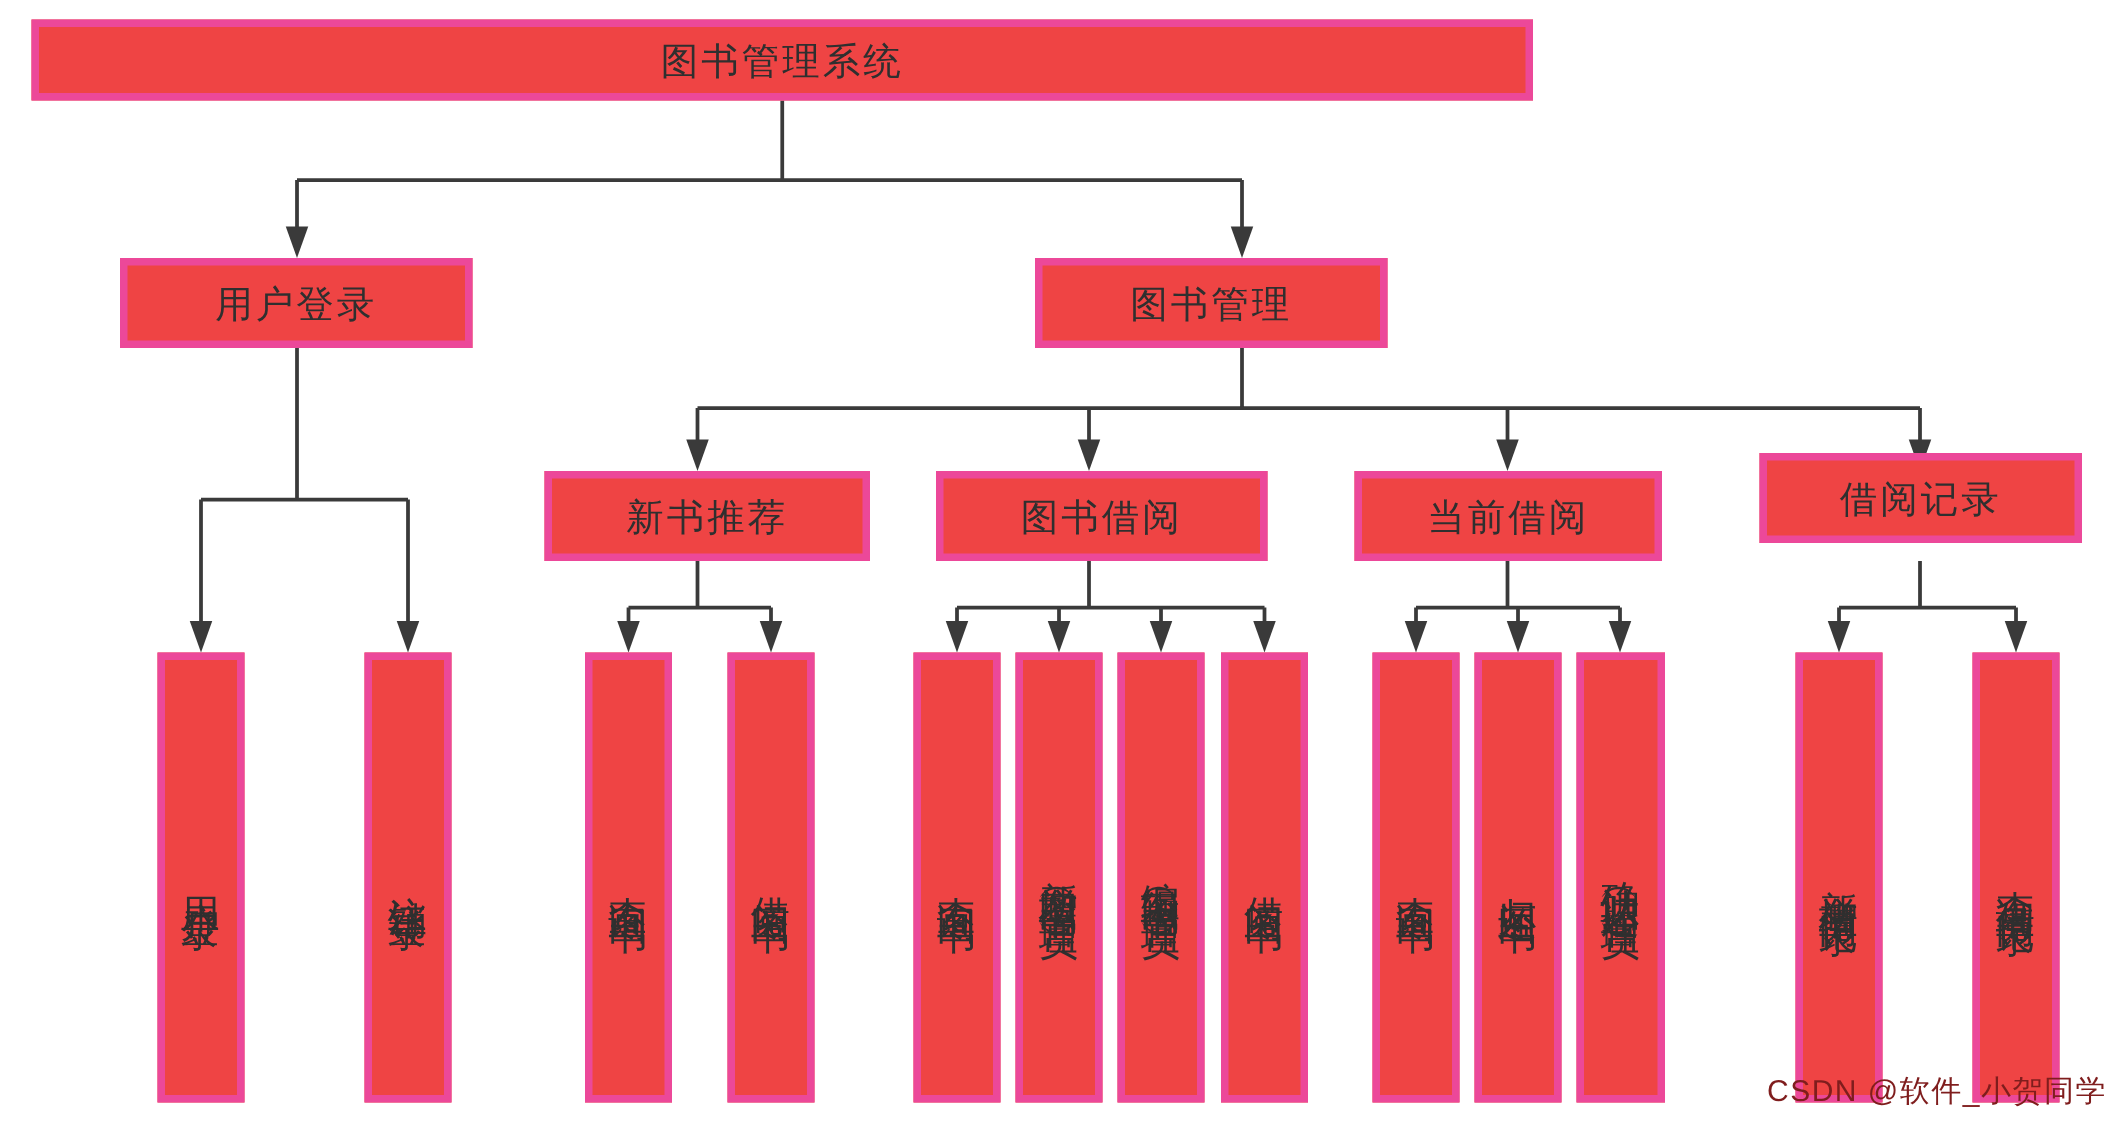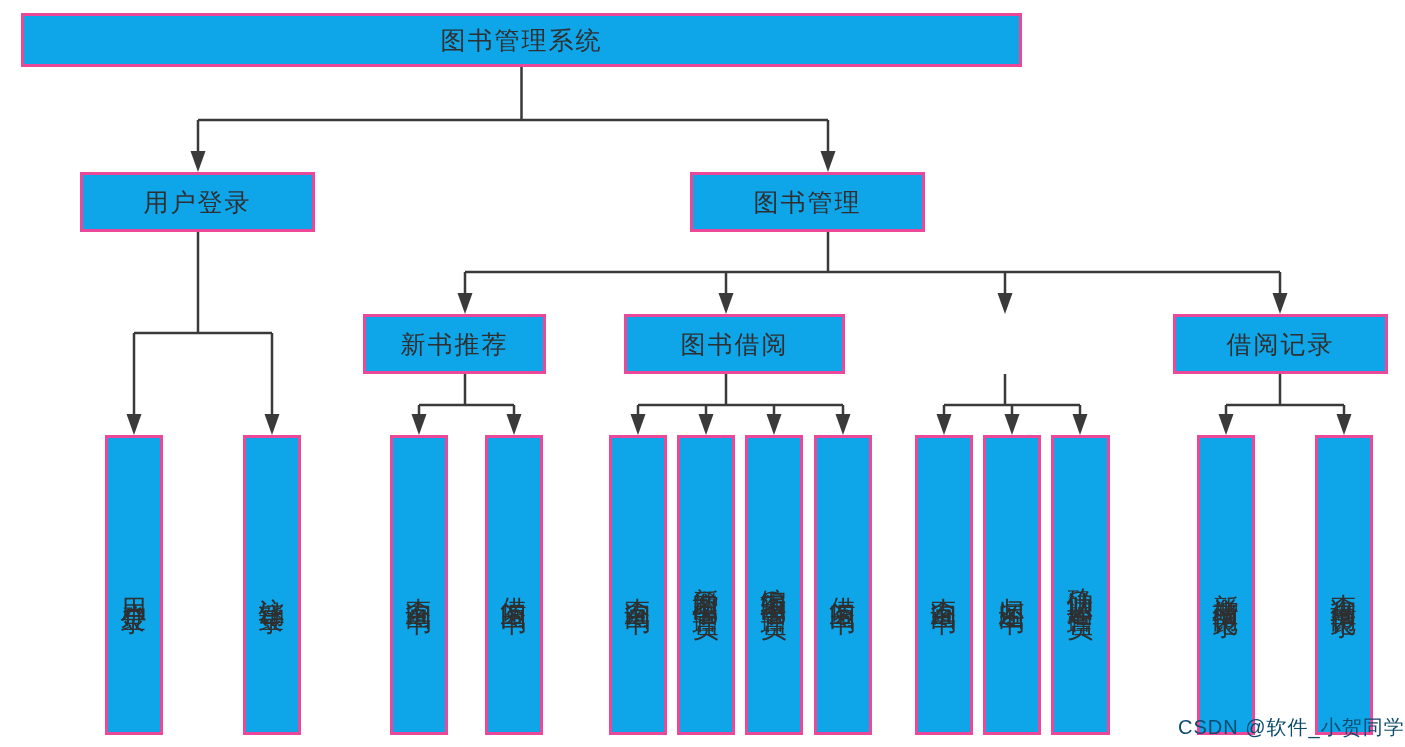--- a/index.html
+++ b/index.html
@@ -15,42 +15,42 @@
     background: #ffffff;
     overflow: hidden;
   }
   svg.connectors {
     position: absolute;
     left: 0; top: 0;
     width: 1405px; height: 747px;
   }
   .node {
     position: absolute;
-    background: #0ea5e9;
-    border: 3px solid #ec4899;
+    background: #ef4444;
+    border: 5px solid #ec4899;
     display: flex;
     align-items: center;
     justify-content: center;
     color: #2f2f2f;
   }
   .h-node { font-size: 25px; letter-spacing: 2px; }
   .leaf  { font-size: 26px; }
   .leaf .v-text {
     writing-mode: vertical-rl;
     letter-spacing: 4px;
     line-height: 1;
     white-space: nowrap;
   }
   .watermark {
     position: absolute;
     left: 1178px;
     top: 714px;
     font-size: 20px;
     letter-spacing: 1px;
-    color: #0c4a6e;
+    color: #7f1d1d;
     white-space: nowrap;
     z-index: 5;
     pointer-events: none;
   }
 </style>
 </head>
 <body>
 
 <div class="canvas">
 
@@ -91,27 +91,30 @@
     <span>图书管理系统</span>
   </div>
 
   <div class="node h-node" style="left:80px;top:172px;width:235px;height:60px">
     <span>用户登录</span>
   </div>
   <div class="node h-node" style="left:690px;top:172px;width:235px;height:60px">
     <span>图书管理</span>
   </div>
 
-  <div class="node h-node" style="left:363px;top:314px;width:183px;height:60px">
+  <div class="node h-node" style="left:363px;top:314px;width:217px;height:60px">
     <span>新书推荐</span>
   </div>
   <div class="node h-node" style="left:624px;top:314px;width:221px;height:60px">
     <span>图书借阅</span>
   </div>
-  <div class="node h-node" style="left:1173px;top:314px;width:215px;height:60px">
+  <div class="node h-node" style="left:903px;top:314px;width:205px;height:60px">
+    <span>当前借阅</span>
+  </div>
+  <div class="node h-node" style="left:1173px;top:302px;width:215px;height:60px">
     <span>借阅记录</span>
   </div>
 
   <div class="node leaf" style="left:105px;top:435px;width:58px;height:300px">
     <span class="v-text">用户登录</span>
   </div>
   <div class="node leaf" style="left:243px;top:435px;width:58px;height:300px">
     <span class="v-text">注销登录</span>
   </div>
 

